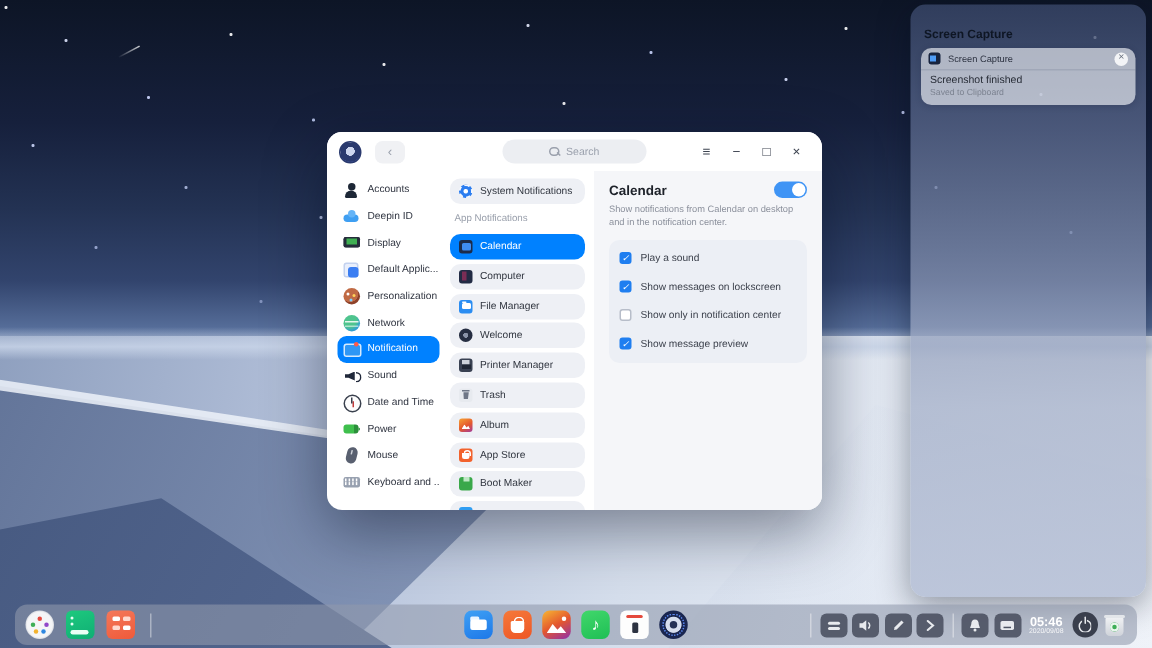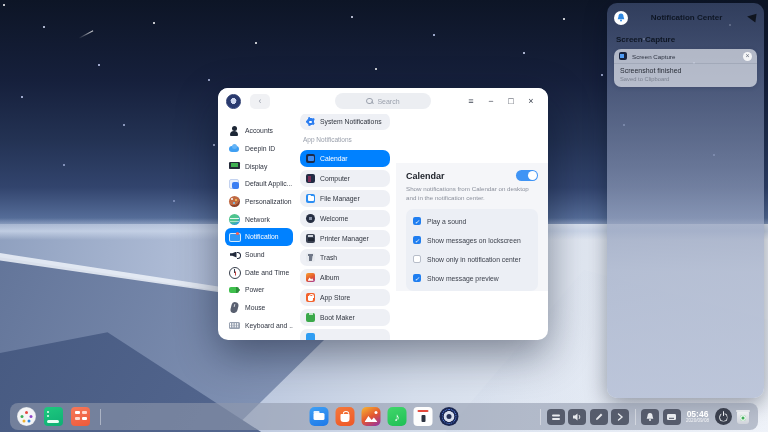--- a/index.html
+++ b/index.html
@@ -43,21 +43,21 @@
   .back-btn { margin-left:9px; width:20px; height:15px; border-radius:5px; background:#f0f1f4; color:#9aa0ac;
     font-size:9px; line-height:14px; text-align:center; cursor:default; }
   .searchbox { position:absolute; left:50%; top:5px; transform:translateX(-50%); width:96px; height:16px;
     background:#eceef2; border-radius:8px; display:flex; align-items:center; justify-content:center; gap:4px; color:#9ba1ad; }
   .mag { position:relative; width:7px; height:7px; flex:none; }
   .mag::before { content:""; position:absolute; left:0; top:0; width:4.5px; height:4.5px; border:1px solid #9ba1ad; border-radius:50%; }
   .mag::after { content:""; position:absolute; left:4.6px; top:4.6px; width:2.6px; height:1px; background:#9ba1ad; transform:rotate(45deg); }
   .search-text { font-size:7px; }
   .win-controls { margin-left:auto; display:flex; align-items:center; gap:2px; color:#3f4552; }
   .wc { width:18px; height:16px; display:flex; align-items:center; justify-content:center; font-size:9px; border-radius:4px; }
-  .win-body { flex:1; display:flex; min-height:0;align-items:center; }
+  .win-body { flex:1; display:flex; min-height:0; }
 
   
   .sidebar { width:78px; flex:none; padding:4px 3px 2px 7px; }
   .side-item { height:17.7px; display:flex; align-items:center; gap:5px; padding:0 3px; border-radius:6px; font-size:6.8px; color:#2f3440; white-space:nowrap; overflow:hidden; }
   .side-item.selected { background:#0081ff; color:#fff; }
   .icn { width:12px; height:12px; position:relative; flex:none; }
 
   .i-user::before { content:""; position:absolute; left:3.5px; top:1px; width:5px; height:5px; border-radius:50%; background:#1d2736; }
   .i-user::after { content:""; position:absolute; left:2px; top:6.5px; width:8px; height:5px; border-radius:4px 4px 1px 1px; background:#1d2736; }
   .i-cloud::before { content:""; position:absolute; left:1px; top:4px; width:10px; height:5.5px; border-radius:4px; background:#3f9ff2; }
@@ -356,32 +356,20 @@
                 <i>✓</i>
               </span>
             <span>Show message preview</span>
           </div>
         </div>
       </div>
     </div>
   </div>
 
   <div class="nc">
-    <div class="nc-head">
-      <div class="bell-badge">
-        <svg width="8" height="9" viewBox="0 0 8 9">
-            <path d="M4 0.5 C2.4 0.5 1.5 1.8 1.5 3.6 L0.7 6.2 H7.3 L6.5 3.6 C6.5 1.8 5.6 0.5 4 0.5 Z" fill="#2f87e0"></path>
-            <circle cx="4" cy="7.6" r="1" fill="#2f87e0"></circle>
-          </svg>
-      </div>
-      <div class="nc-title">Notification Center</div>
-      <div class="nc-clear">
-          <span class="tri"></span>
-        </div>
-    </div>
     <div class="nc-group-title">Screen Capture</div>
     <div class="nc-card">
       <div class="nc-card-head">
         <span class="sc-icon"></span>
         <span class="nc-app-name">Screen Capture</span>
         <span class="nc-close">×</span>
       </div>
       <div class="nc-card-body">
         <div class="nc-msg-title">Screenshot finished</div>
         <div class="nc-msg-body">Saved to Clipboard</div>

